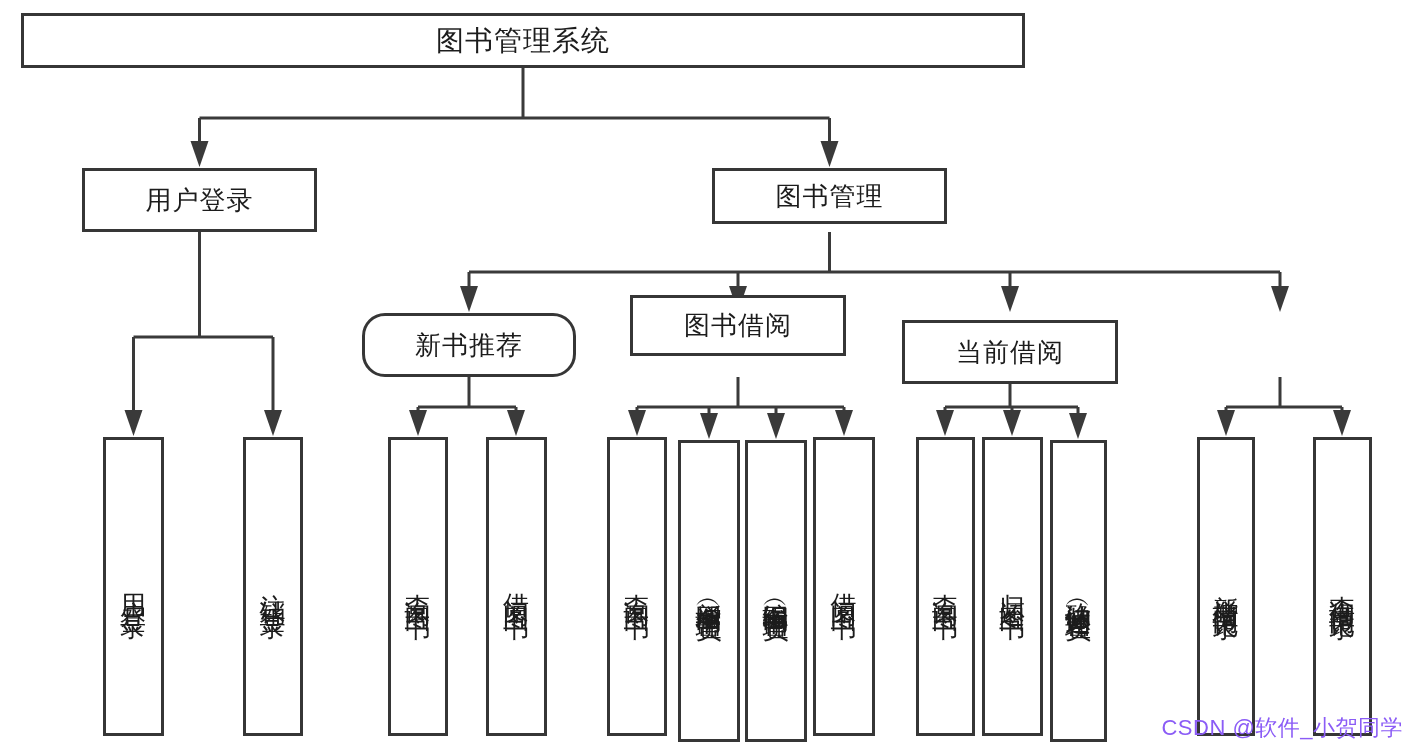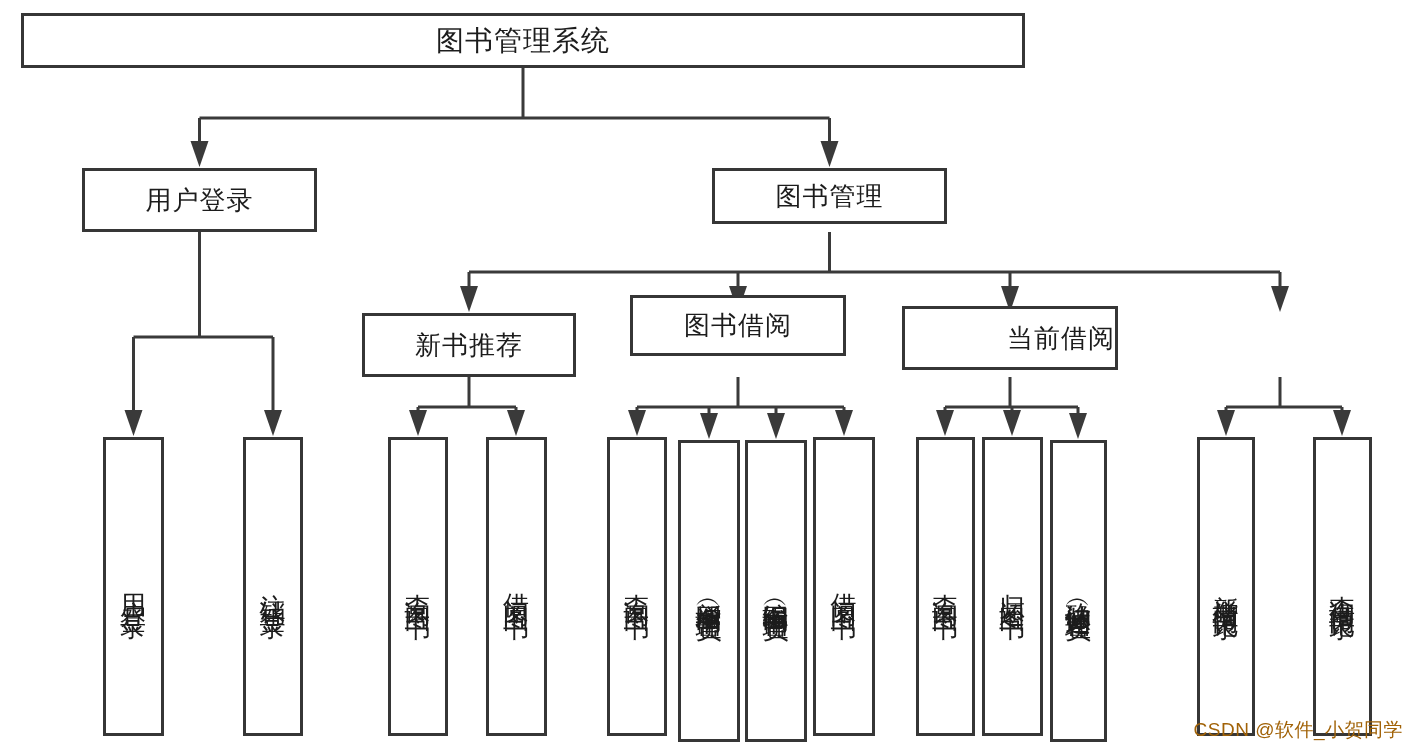--- a/index.html
+++ b/index.html
@@ -40,22 +40,22 @@
     line-height: 1;
     white-space: nowrap;
   }
   .ls7 span { letter-spacing: 7px; }
   .ls4 span { letter-spacing: 4px; }
   .ls2 span { letter-spacing: 2px; }
   .watermark {
     position: absolute;
     right: 2px;
     bottom: 4px;
-    font-size: 19px;
-    color: #a16207;
+    font-size: 22px;
+    color: #8b5cf6;
     letter-spacing: 0.5px;
     z-index: 2;
     white-space: nowrap;
   }
 </style>
 </head>
 <body>
 
 <div class="canvas">
 
@@ -122,27 +122,27 @@
     <span>图书管理系统</span>
   </div>
 
   <div class="hbox" style="left:82px; top:168px; width:235px; height:64px;">
     <span>用户登录</span>
   </div>
   <div class="hbox" style="left:712px; top:168px; width:235px; height:56px;">
     <span>图书管理</span>
   </div>
 
-  <div class="hbox" style="left:362px; top:313px; width:214px; height:64px;">
+  <div class="hbox" style="left:362px; top:313px; width:214px; height:64px;border-radius:23px;">
     <span>新书推荐</span>
   </div>
   <div class="hbox" style="left:630px; top:295px; width:216px; height:61px;">
     <span>图书借阅</span>
   </div>
-  <div class="hbox" style="left:902px; top:306px; width:216px; height:64px;justify-content:flex-end;">
+  <div class="hbox" style="left:902px; top:320px; width:216px; height:64px;">
     <span>当前借阅</span>
   </div>
 
   <div class="vbox ls7" style="left:103px; top:437px; width:61px; height:299px;">
     <span>用户登录</span>
   </div>
   <div class="vbox ls7" style="left:243px; top:437px; width:60px; height:299px;">
     <span>注销登录</span>
   </div>
 

